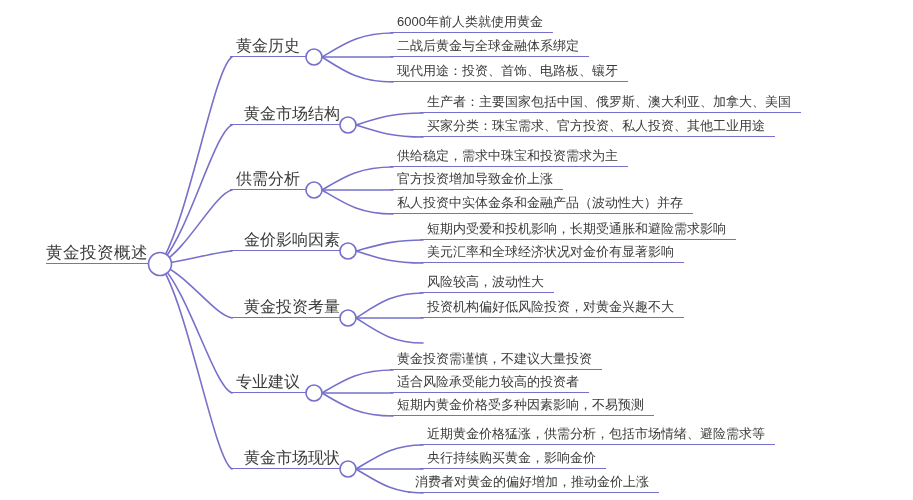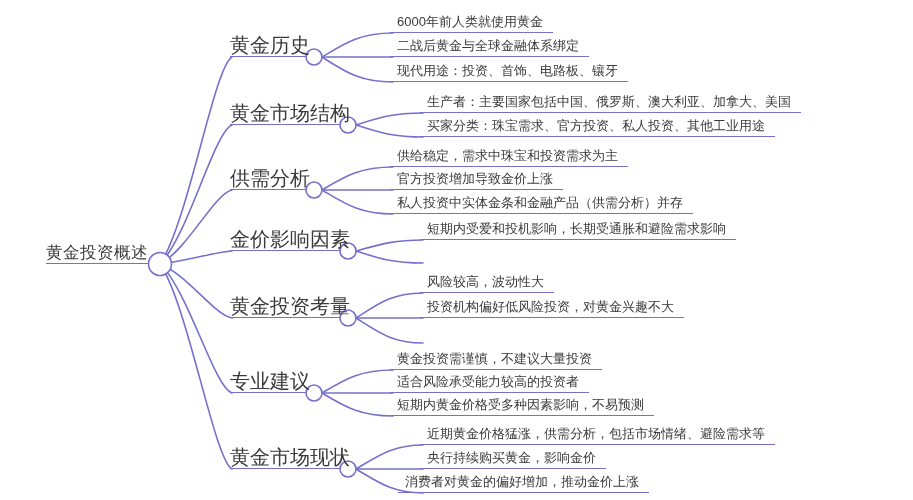--- a/index.html
+++ b/index.html
@@ -13,21 +13,21 @@
   #wires { position:absolute; left:0; top:0; }
   #wires path { fill:none; stroke:var(--line); stroke-width:1.6; stroke-linecap:round; }
   #wires circle { fill:#ffffff; stroke:var(--line); stroke-width:1.6; }
   .root-label {
     position:absolute; left:46px; top:241px; width:102px; height:22px;
     line-height:22px; font-size:16.5px; white-space:nowrap;
     border-bottom:1.5px solid var(--line); letter-spacing:0.5px;
   }
   .branch-label {
     position:absolute; left:230px; height:21px; line-height:21px;
-    font-size:20px; text-align:center; white-space:nowrap;
+    font-size:16px; text-align:center; white-space:nowrap;
     border-bottom:1.5px solid var(--line);
   }
   .child-topic {
     position:absolute; height:21px; line-height:21px; font-size:13px;
     white-space:nowrap; padding:0 10px 0 7px;
     border-bottom:1.5px solid var(--line);
   }
   .b-narrow { width:76px; }
   .b-wide { width:110px;text-align:right; }
 </style>
@@ -91,28 +91,29 @@
 
   <div class="child-topic" style="left:390px; top:11px">6000年前人类就使用黄金</div>
   <div class="child-topic" style="left:390px; top:35px">二战后黄金与全球金融体系绑定</div>
   <div class="child-topic" style="left:390px; top:60px">现代用途：投资、首饰、电路板、镶牙</div>
 
   <div class="child-topic" style="left:420px; top:91px">生产者：主要国家包括中国、俄罗斯、澳大利亚、加拿大、美国</div>
   <div class="child-topic" style="left:420px; top:115px">买家分类：珠宝需求、官方投资、私人投资、其他工业用途</div>
 
   <div class="child-topic" style="left:390px; top:145px">供给稳定，需求中珠宝和投资需求为主</div>
   <div class="child-topic" style="left:390px; top:168px">官方投资增加导致金价上涨</div>
-  <div class="child-topic" style="left:390px; top:192px">私人投资中实体金条和金融产品（供需分析）并存</div>
+  <div class="child-topic" style="left:390px; top:192px">私人投资中实体金条和金融产品（波动性大）并存</div>
 
   <div class="child-topic" style="left:420px; top:218px">短期内受爱和投机影响，长期受通胀和避险需求影响</div>
+  <div class="child-topic" style="left:420px; top:241px">美元汇率和全球经济状况对金价有显著影响</div>
 
   <div class="child-topic" style="left:420px; top:271px">风险较高，波动性大</div>
   <div class="child-topic" style="left:420px; top:296px">投资机构偏好低风险投资，对黄金兴趣不大</div>
 
   <div class="child-topic" style="left:390px; top:348px">黄金投资需谨慎，不建议大量投资</div>
   <div class="child-topic" style="left:390px; top:371px">适合风险承受能力较高的投资者</div>
   <div class="child-topic" style="left:390px; top:394px">短期内黄金价格受多种因素影响，不易预测</div>
 
   <div class="child-topic" style="left:420px; top:423px">近期黄金价格猛涨，供需分析，包括市场情绪、避险需求等</div>
   <div class="child-topic" style="left:420px; top:447px">央行持续购买黄金，影响金价</div>
-  <div class="child-topic" style="left:398px; top:471px">消费者对黄金的偏好增加，推动金价上涨</div>
+  <div class="child-topic" style="left:408px; top:471px">消费者对黄金的偏好增加，推动金价上涨</div>
 
 </div>
 
 </body></html>

